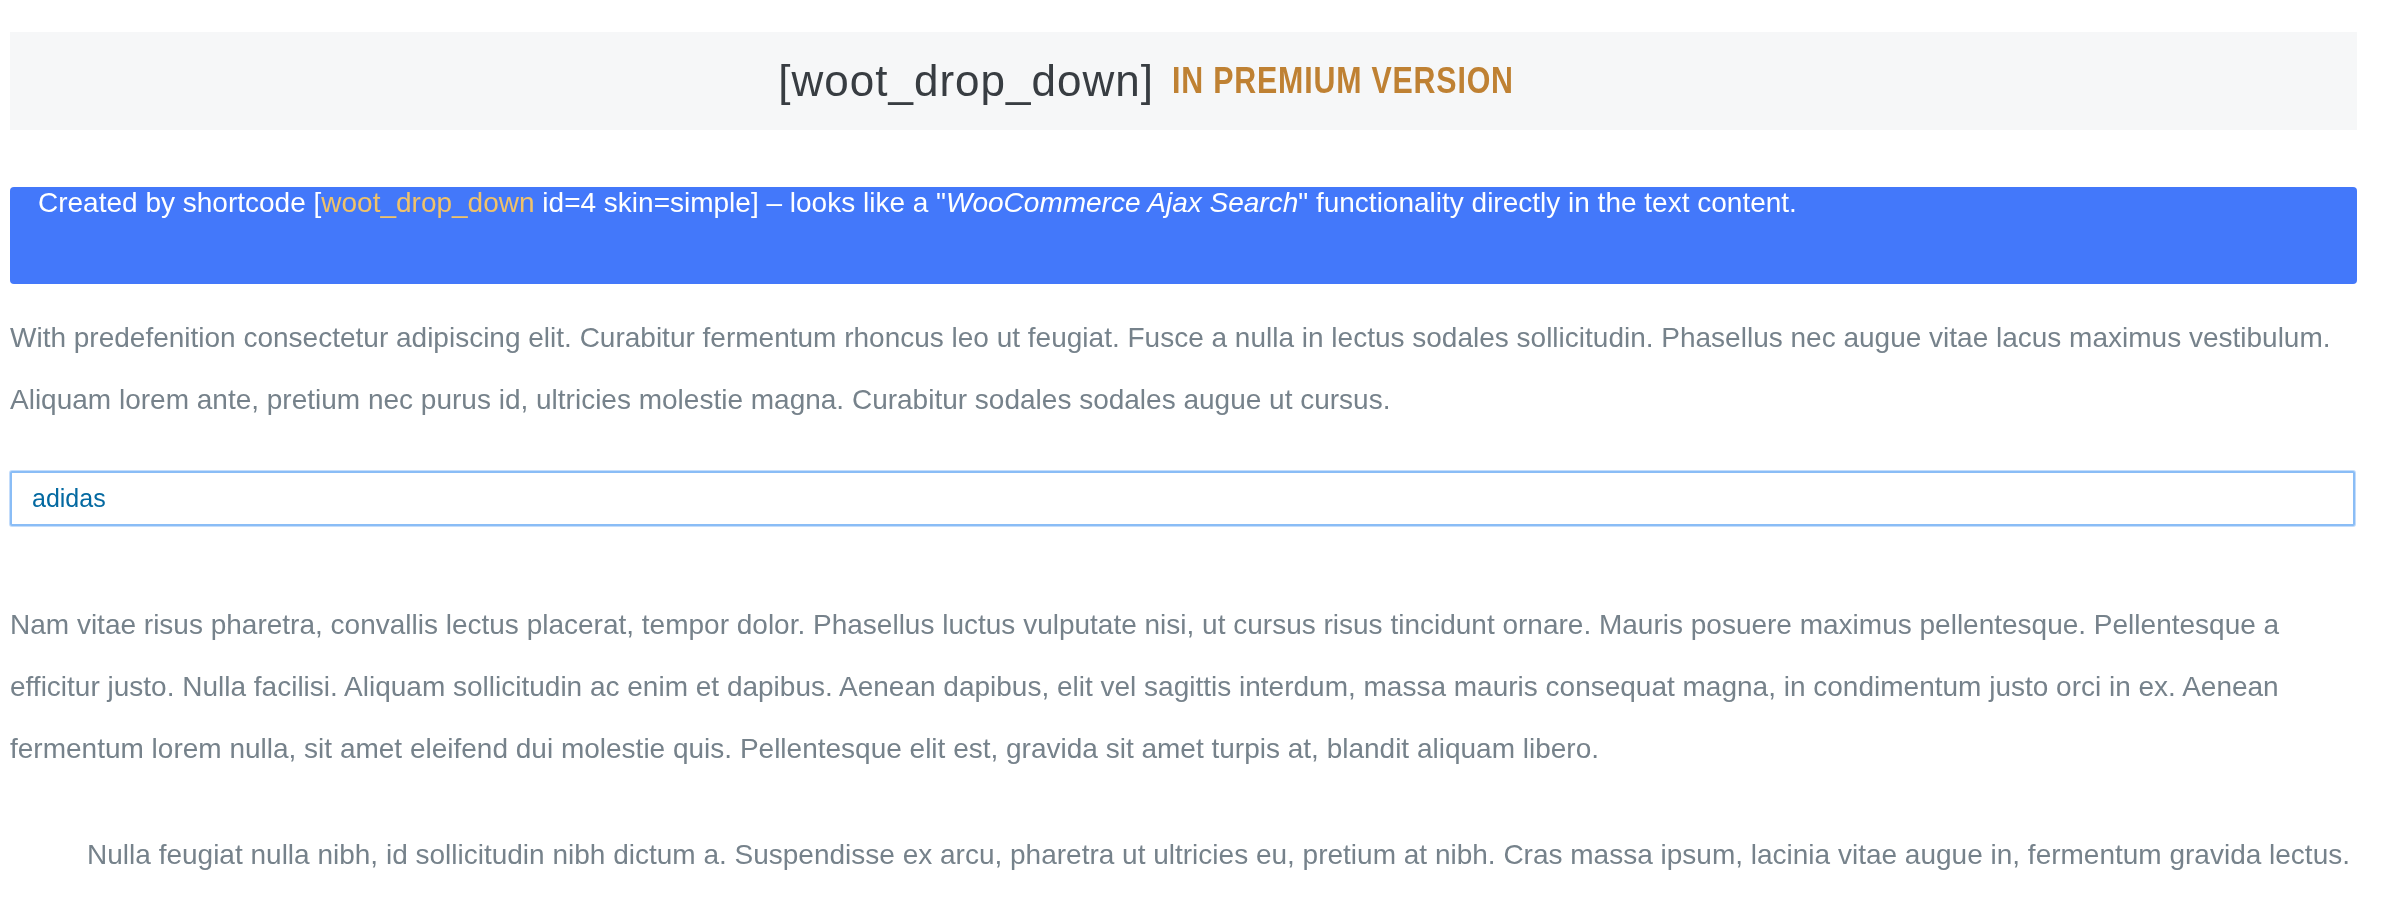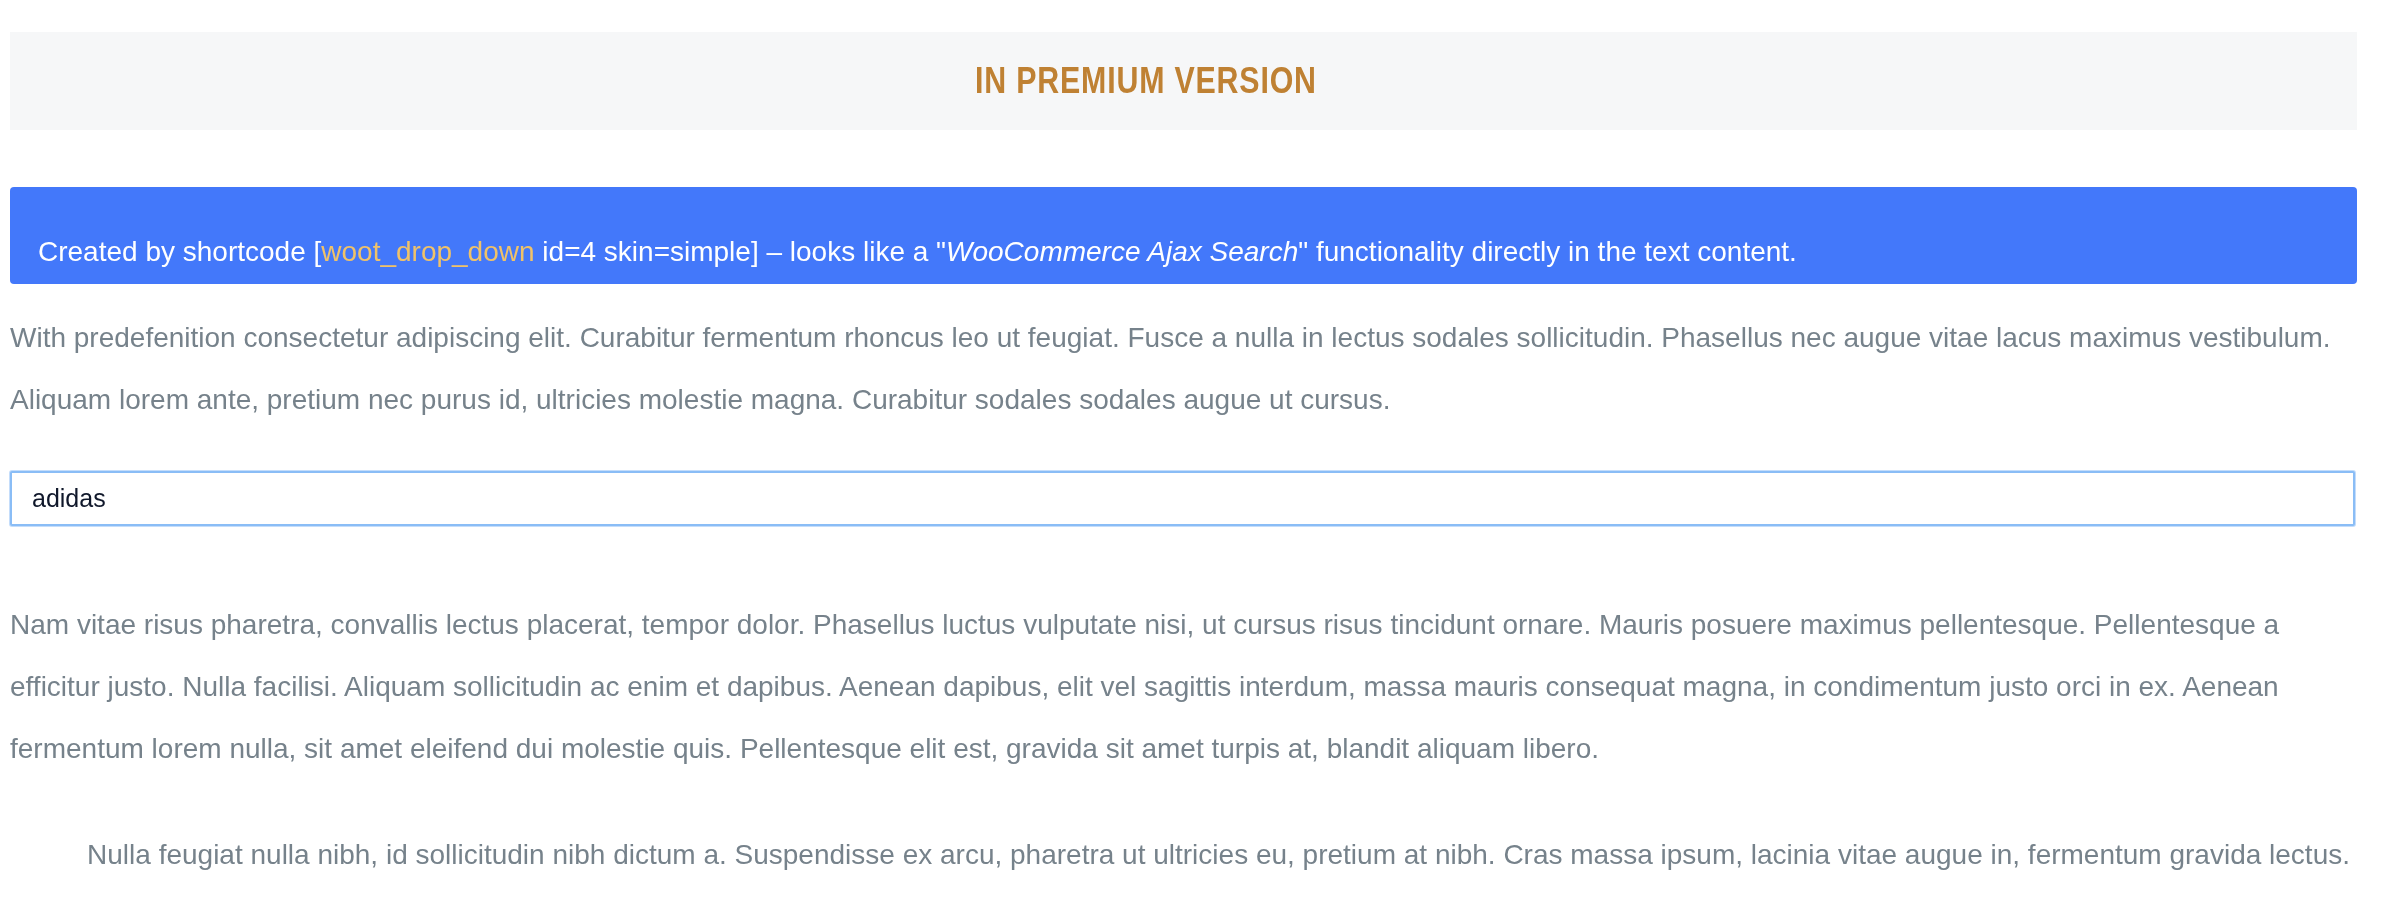--- a/index.html
+++ b/index.html
@@ -40,22 +40,22 @@
     transform-origin: left center;
     white-space: nowrap;
   }
   
   .banner {
     margin-top: 57px;
     min-height: 97px;
     background: #4378fa;
     border-radius: 4px;
     display: flex;
-    align-items: flex-end;
-    padding: 16px 28px;
+    align-items: flex-start;
+    padding: 0 28px;
     color: #ffffff;
     font-size: 28px;
     font-weight: 300;
   }
   .banner .shortcode-link {
     color: #f0c269;
     text-decoration: none;
     cursor: pointer;
   }
   .banner .em { font-style: italic; }
@@ -77,30 +77,31 @@
     width: 2345px;
     height: 55px;
     border: 2px solid #8abdf6;
     box-shadow: 0 0 0 1px #c4ddfb;
     border-radius: 2px;
     background: #ffffff;
     padding: 0 20px;
     font-family: "Liberation Sans", sans-serif;
     font-size: 25px;
     font-weight: 300;
-    color: #0f172a;
+    color: #0369a1;
     outline: none;
   }
 </style>
 </head>
 <body>
 
 <div class="content">
 
   <div class="topbar">
+    <span class="page-title">[woot_drop_down]</span>
     <span class="premium-badge">IN PREMIUM VERSION</span>
   </div>
 
   <div class="banner">
     <span>
       <span>Created by shortcode [</span><a class="shortcode-link">woot_drop_down</a><span> id=4 skin=simple] – looks like a "</span><span class="em">WooCommerce Ajax Search</span><span>" functionality directly in the text content.</span>
     </span>
   </div>
 
   <p class="para p1">With predefenition consectetur adipiscing elit. Curabitur fermentum rhoncus leo ut feugiat. Fusce a nulla in lectus sodales sollicitudin. Phasellus nec augue vitae lacus maximus vestibulum. Aliquam lorem ante, pretium nec purus id, ultricies molestie magna. Curabitur sodales sodales augue ut cursus.</p>

